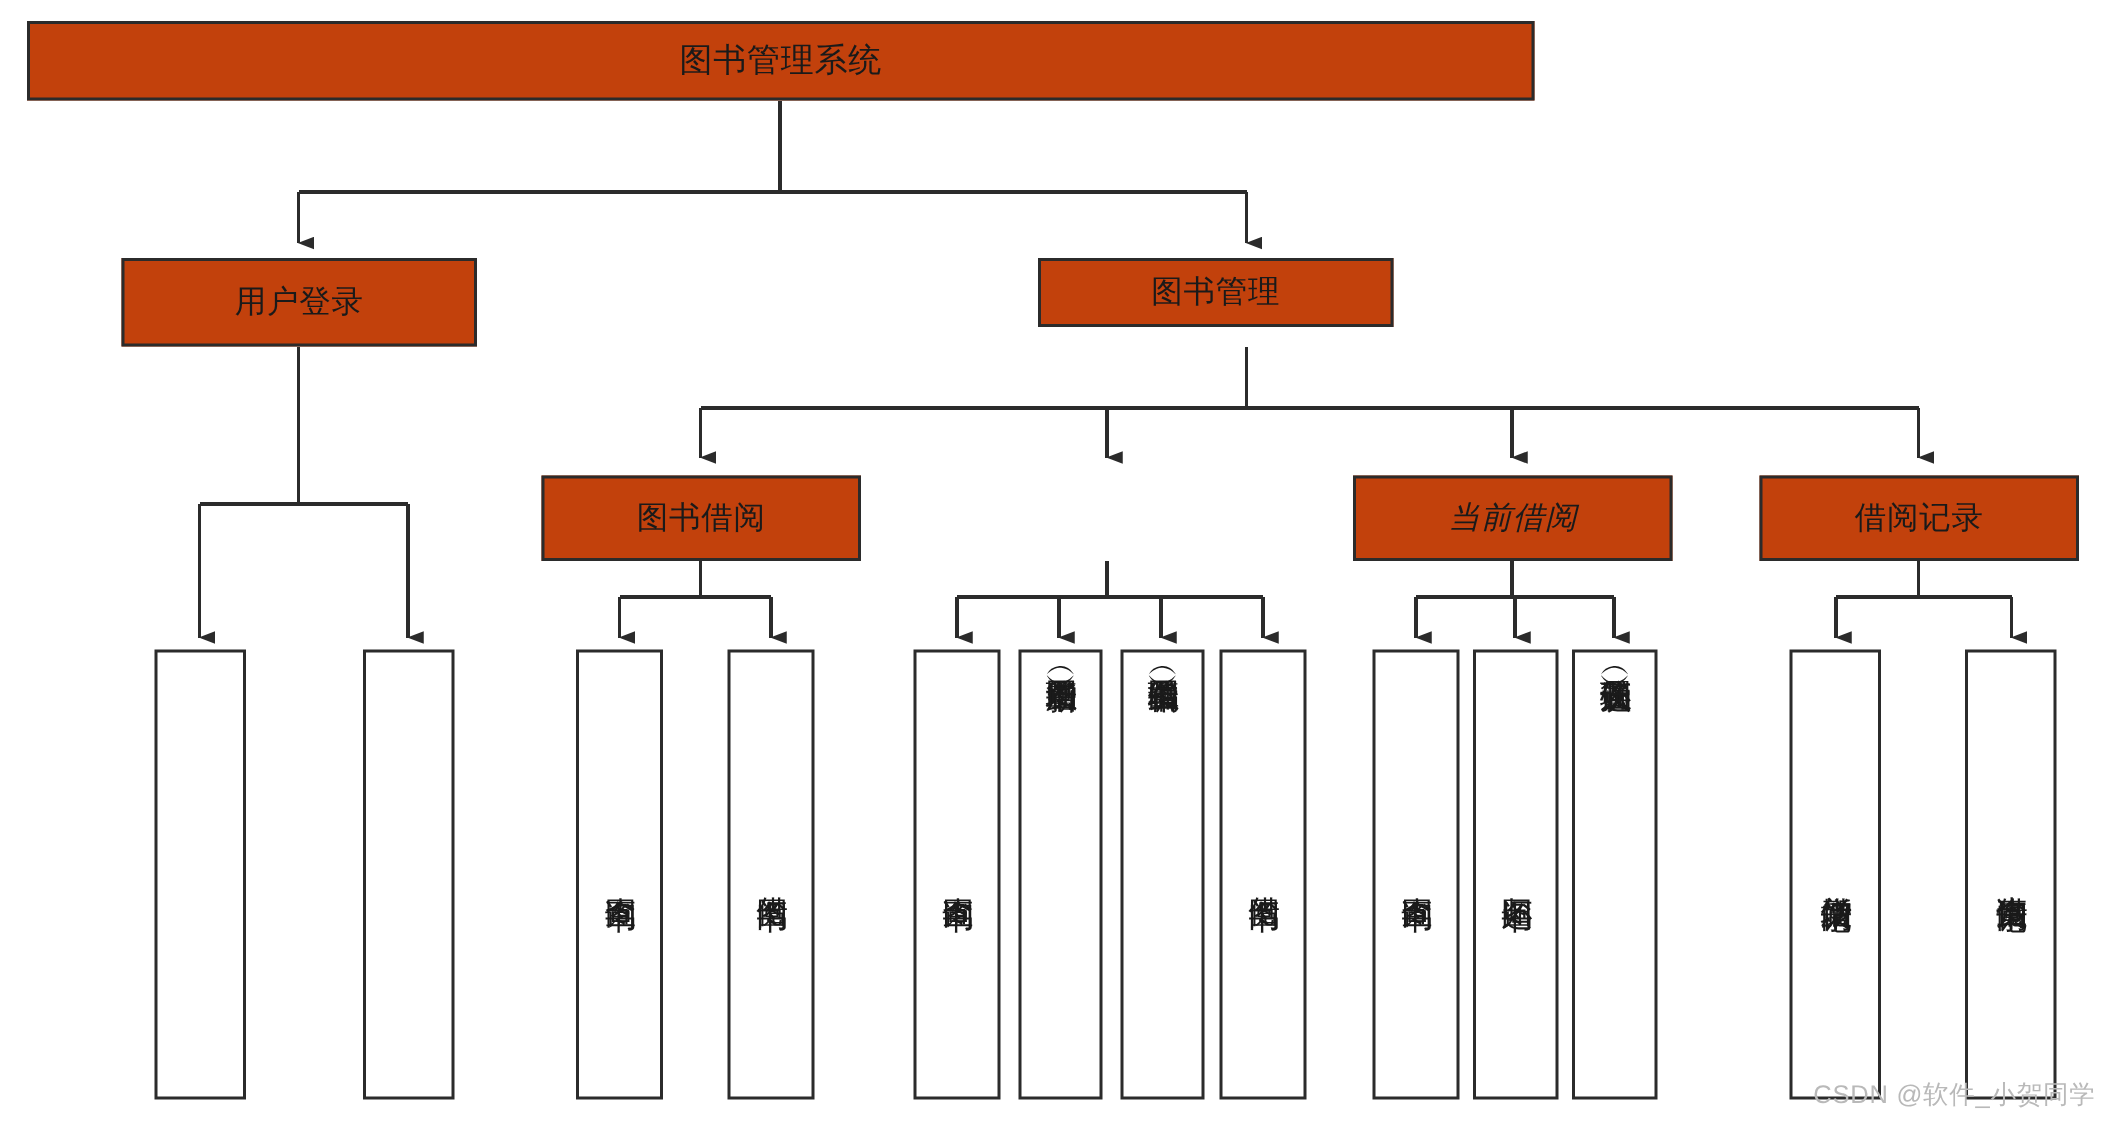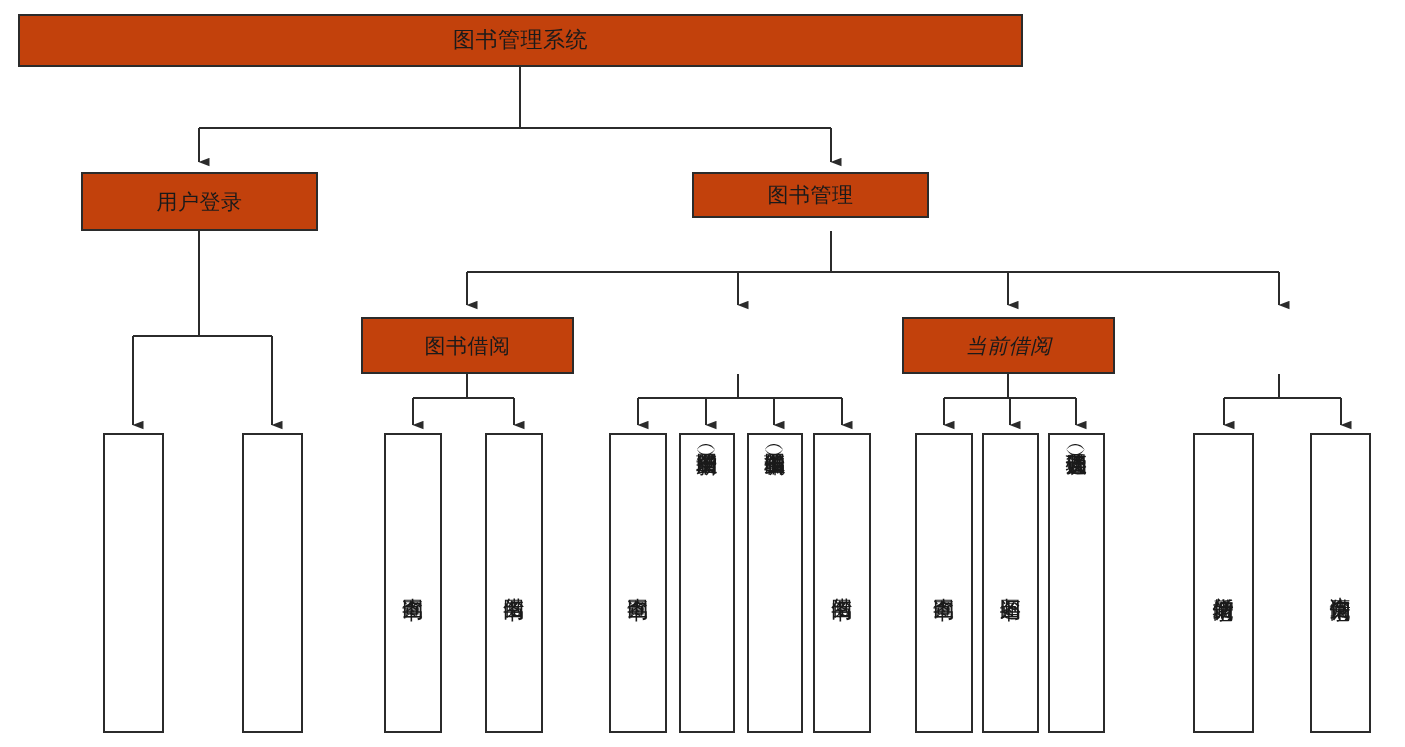--- a/index.html
+++ b/index.html
@@ -142,20 +142,23 @@
   <div class="node-box" style="left:692px; top:172px; width:237px; height:46px;">
     <span class="node-label-h">图书管理</span>
   </div>
 
   <div class="node-box" style="left:361px; top:317px; width:213px; height:57px;">
     <span class="node-label-h">图书借阅</span>
   </div>
   <div class="node-box" style="left:902px; top:317px; width:213px; height:57px;font-style:italic;">
     <span class="node-label-h">当前借阅</span>
   </div>
+  <div class="node-box" style="left:1173px; top:317px; width:213px; height:57px;">
+    <span class="node-label-h">借阅记录</span>
+  </div>
 
   <div class="leaf-box align-bottom" style="left:103px; top:433px; width:61px; height:300px;">
     <span class="node-label-v">用户登录</span>
   </div>
   <div class="leaf-box align-bottom" style="left:242px; top:433px; width:61px; height:300px;">
     <span class="node-label-v">注销登录</span>
   </div>
 
   <div class="leaf-box" style="left:384px; top:433px; width:58px; height:300px;">
     <span class="node-label-v">查询图书</span>
@@ -187,14 +190,15 @@
     <span class="node-label-v">确认归还（管理员）</span>
   </div>
 
   <div class="leaf-box" style="left:1193px; top:433px; width:61px; height:300px;">
     <span class="node-label-v">新增借阅记录</span>
   </div>
   <div class="leaf-box" style="left:1310px; top:433px; width:61px; height:300px;">
     <span class="node-label-v">查询借阅记录</span>
   </div>
 
+  <div class="watermark">CSDN @软件_小贺同学</div>
 
 </div>
 
 </body></html>

